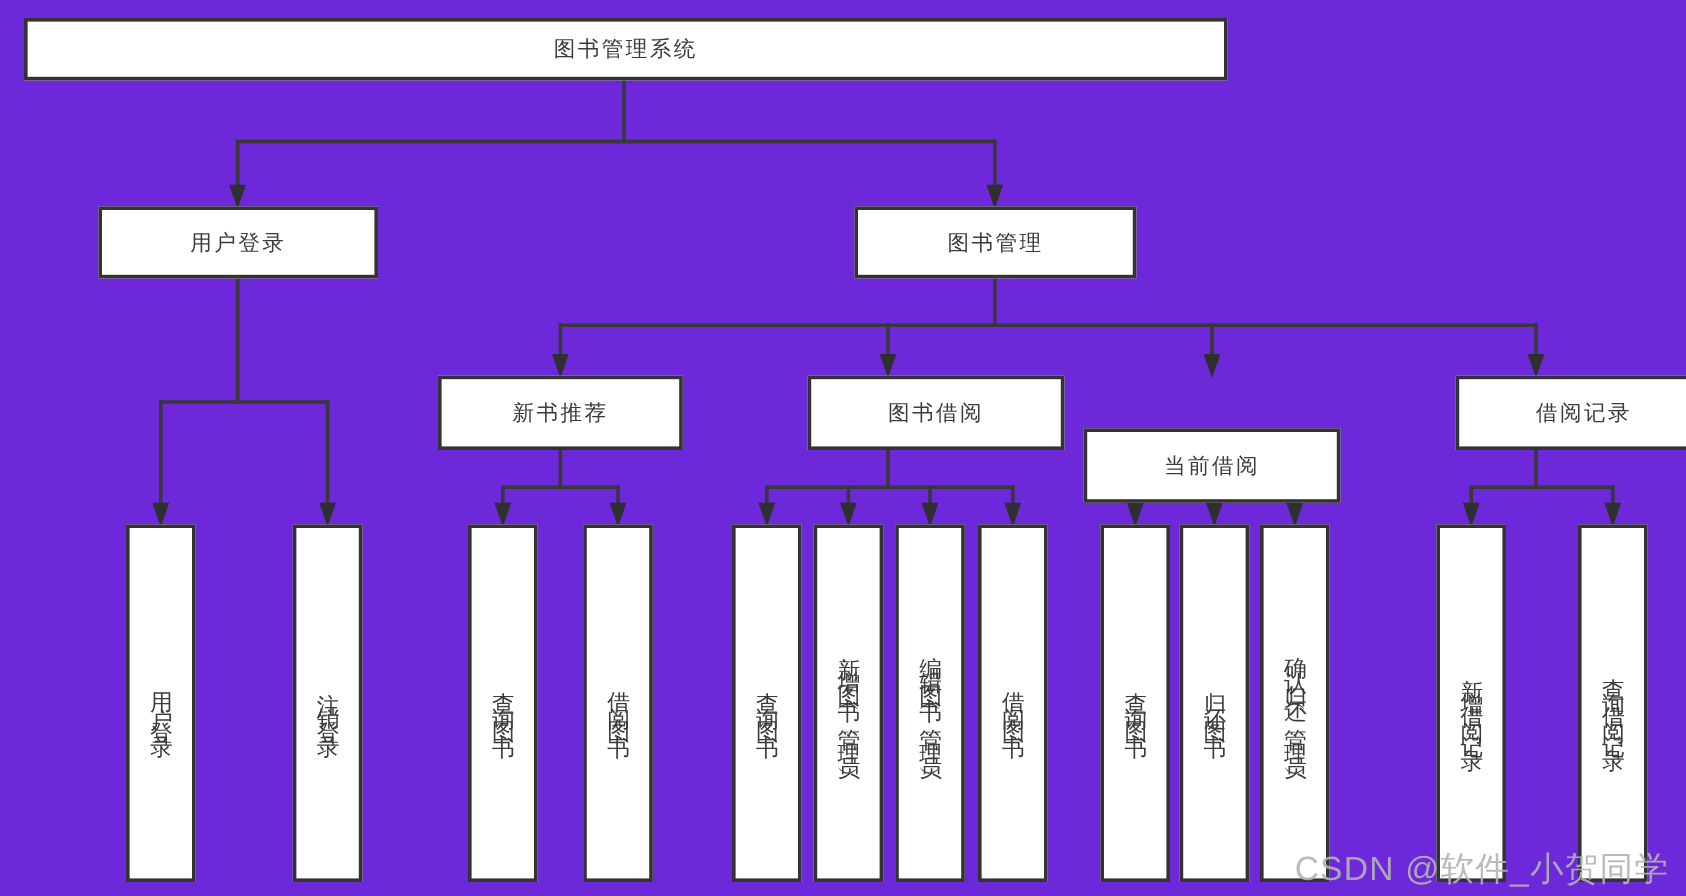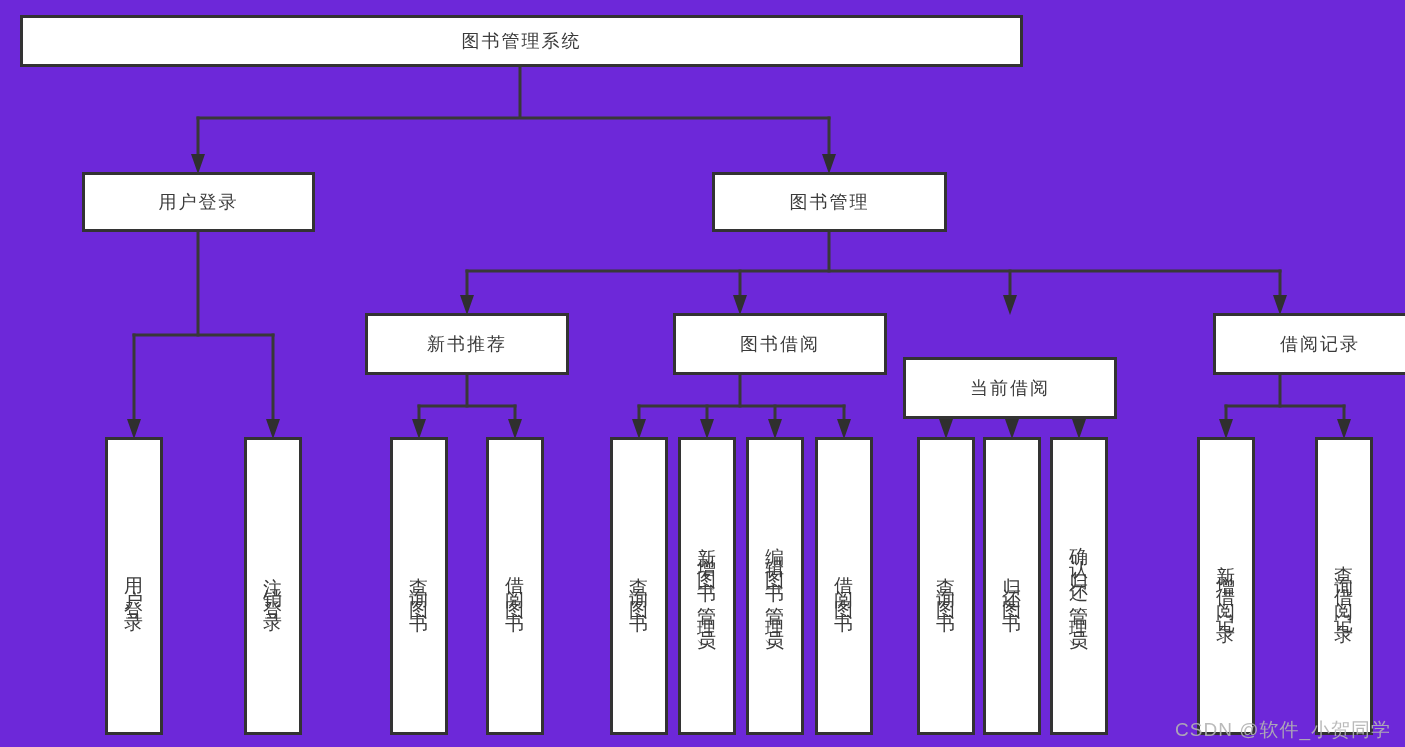--- a/index.html
+++ b/index.html
@@ -33,21 +33,21 @@
   }
   #connectors{
     position:absolute;
     left:0;top:0;
     pointer-events:none;
   }
   #watermark{
     position:absolute;
     right:14px;
     bottom:4px;
-    font-size:19px;
+    font-size:28px;
     letter-spacing:1px;
     color:#b3b3b3;
     opacity:0.9;
     z-index:10;
   }
 </style>
 </head>
 <body>
 
 <div id="canvas">

